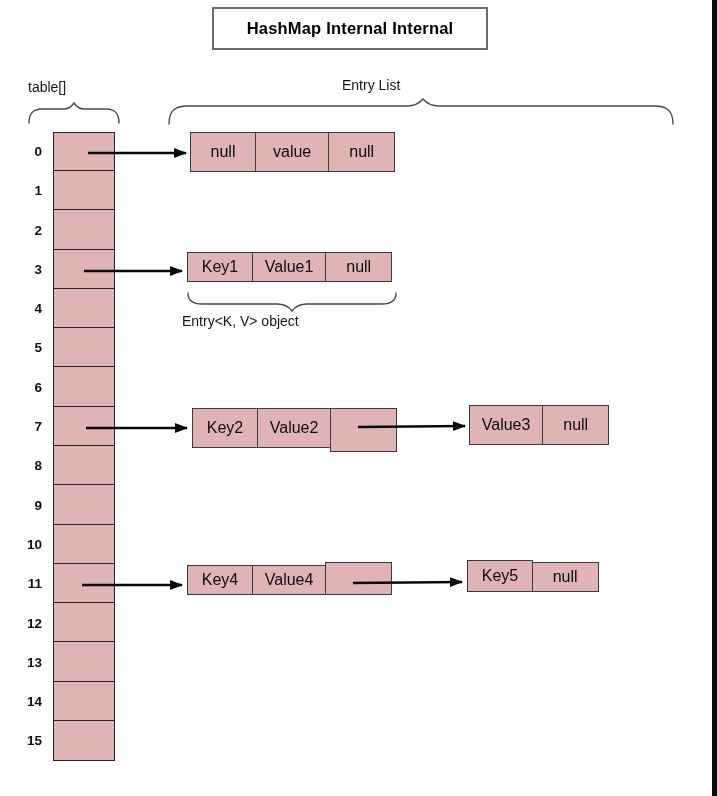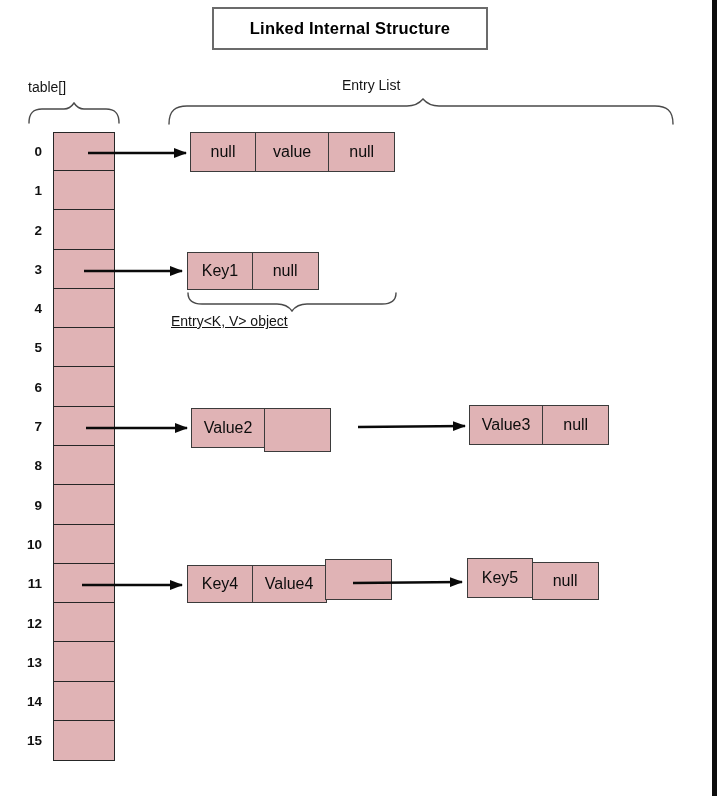--- a/index.html
+++ b/index.html
@@ -12,21 +12,21 @@
   .title-box{
     position:absolute;left:212px;top:7px;width:276px;height:43px;box-sizing:border-box;
     border:2px solid #6b6b6b;background:#ffffff;
     display:flex;align-items:center;justify-content:center;
     font-weight:bold;font-size:16.5px;letter-spacing:.2px;color:#000;
   }
 
   .lbl{position:absolute;font-size:14px;color:#141414;text-align:left;}
   .lbl-table{left:28px;top:79px;width:92px;}
   .lbl-linked{left:342px;top:77px;width:160px;}
-  .lbl-entry{left:171px;top:313px;width:210px;text-decoration:underline;}
+  .lbl-entry{left:182px;top:313px;width:210px;}
 
   .brace{position:absolute;}
   .brace path{fill:none;stroke:#4a4a4a;stroke-width:1.4;stroke-linecap:round;}
 
   .array-labels{
     position:absolute;left:8px;top:132px;width:34px;
     display:grid;grid-template-rows:repeat(16,39.31px);
     font-size:13.5px;font-weight:600;color:#101010;
   }
   .array-labels div{text-align:right;line-height:39.31px;}
@@ -42,36 +42,36 @@
 
   .node{position:absolute;display:flex;height:40px;}
   .node .cell{
     background:#e0b3b5;border:1.4px solid #3b3b3b;box-sizing:border-box;height:100%;
     display:flex;align-items:center;justify-content:center;
     font-size:16px;color:#0d0d0d;
   }
   .node .c1{width:66px;}
   .node .c2{width:75px;margin-left:-1.4px;}
   .node .c3{width:67px;margin-left:-1.4px;}
-  .node.h38{height:38px;align-items:flex-end;}
+  .node.h38{height:30px;}
   .cell.bulge-dn{height:calc(100% + 4px);position:relative;top:0;}
   .cell.bulge-up{height:calc(100% + 3px);position:relative;top:-3px;}
   .cell.bulge-up2{height:calc(100% + 2px);position:relative;top:-2px;}
 
   .overlay{position:absolute;left:0;top:0;width:717px;height:796px;pointer-events:none;}
 </style>
 </head>
 <body>
 
 <div class="canvas">
 
   <div class="frame-right"></div>
 
   <div class="title-box">
-    <span>Linked Internal Structure</span>
+    <span>HashMap Internal Internal</span>
   </div>
 
   <div class="lbl lbl-table">table[]</div>
   <div class="lbl lbl-linked">Entry List</div>
   <div class="lbl lbl-entry">Entry&lt;K, V&gt; object</div>
 
   <svg class="brace" style="left:27px;top:102px;" width="94" height="24">
     <path d="M2,21 C2,10 7,7 15,7 L37,7 Q43,7 47,1 Q51,7 57,7 L79,7 C87,7 92,10 92,21"></path>
   </svg>
   <svg class="brace" style="left:167px;top:98px;" width="508" height="29">
@@ -120,24 +120,26 @@
   </div>
 
   <div class="node" style="left:190px;top:132px;">
     <div class="cell c1">null</div>
     <div class="cell c2">value</div>
     <div class="cell c3">null</div>
   </div>
 
   <div class="node h38" style="left:187px;top:252px;">
     <div class="cell c1">Key1</div>
+    <div class="cell c2">Value1</div>
     <div class="cell c3">null</div>
   </div>
 
   <div class="node" style="left:192px;top:408px;">
+    <div class="cell c1">Key2</div>
     <div class="cell c2">Value2</div>
     <div class="cell c3 bulge-dn"></div>
   </div>
 
   <div class="node" style="left:470px;top:405px;">
     <div class="cell c2">Value3</div>
     <div class="cell c3">null</div>
   </div>
 
   <div class="node h38" style="left:187px;top:565px;">

